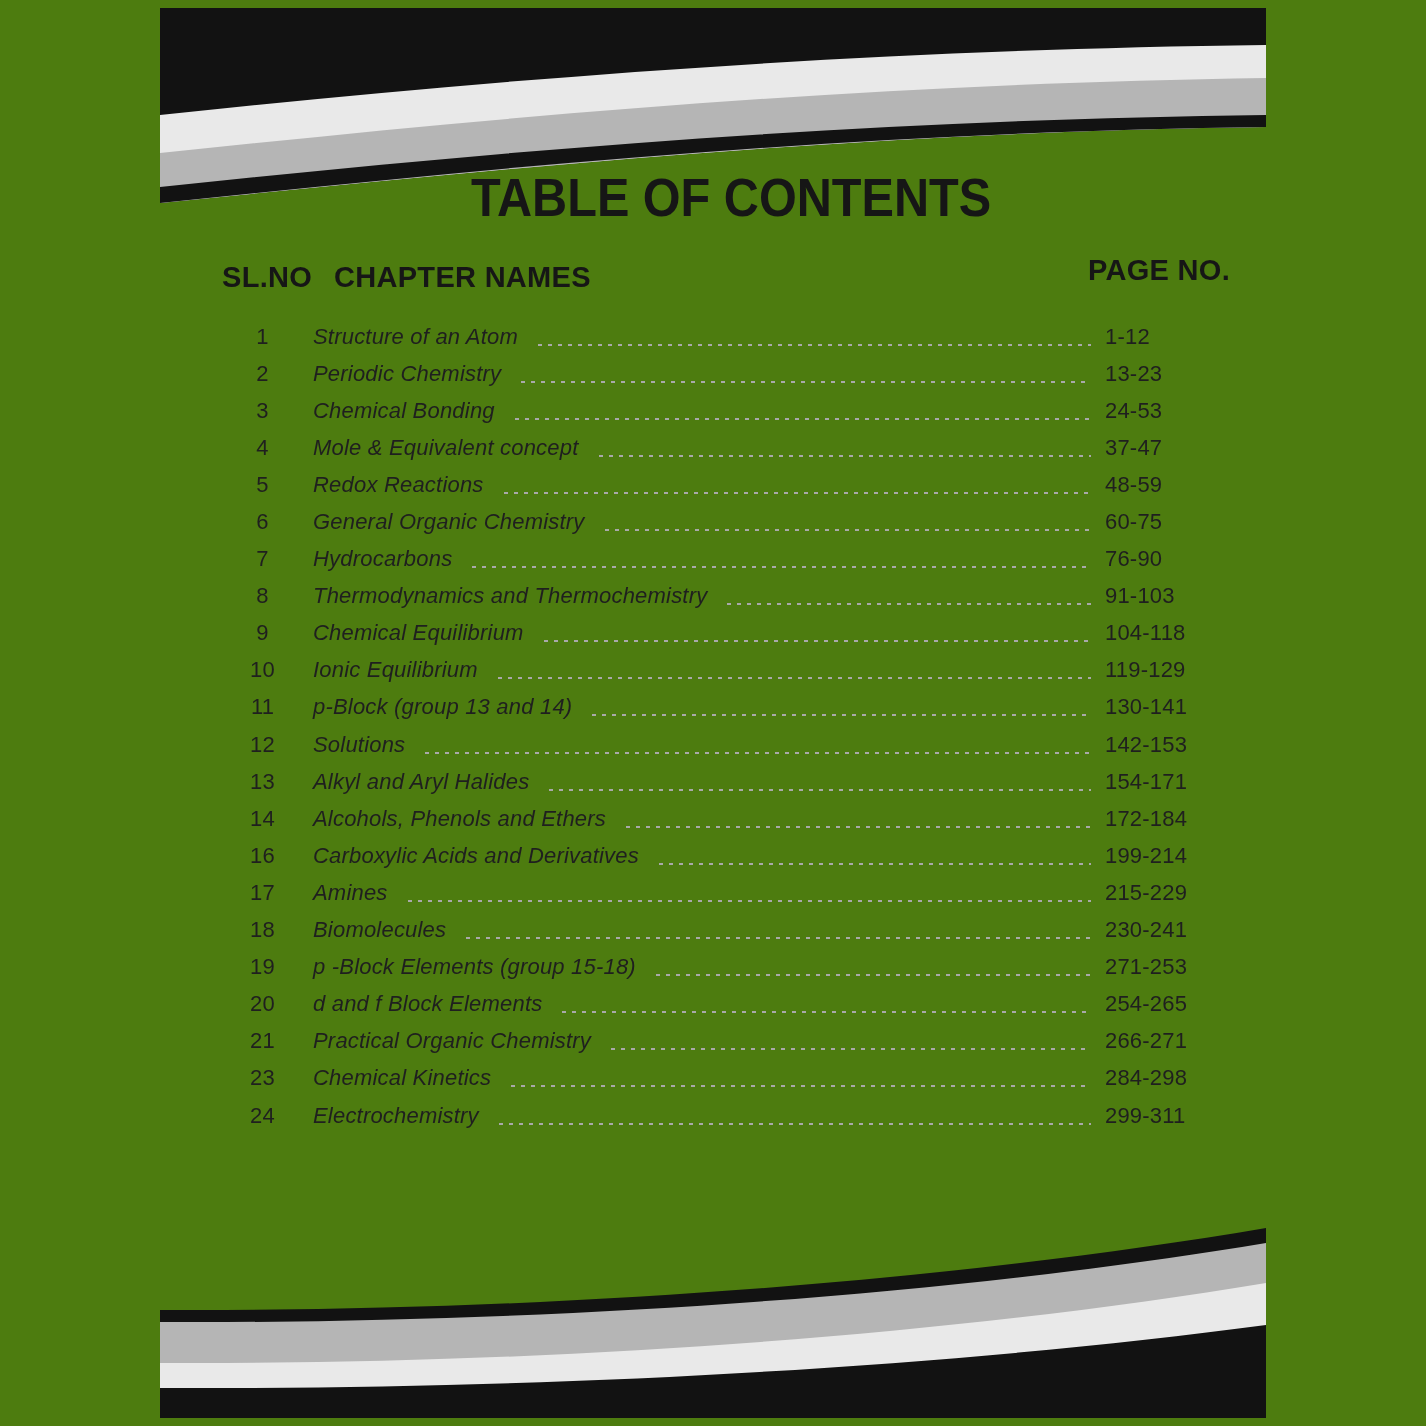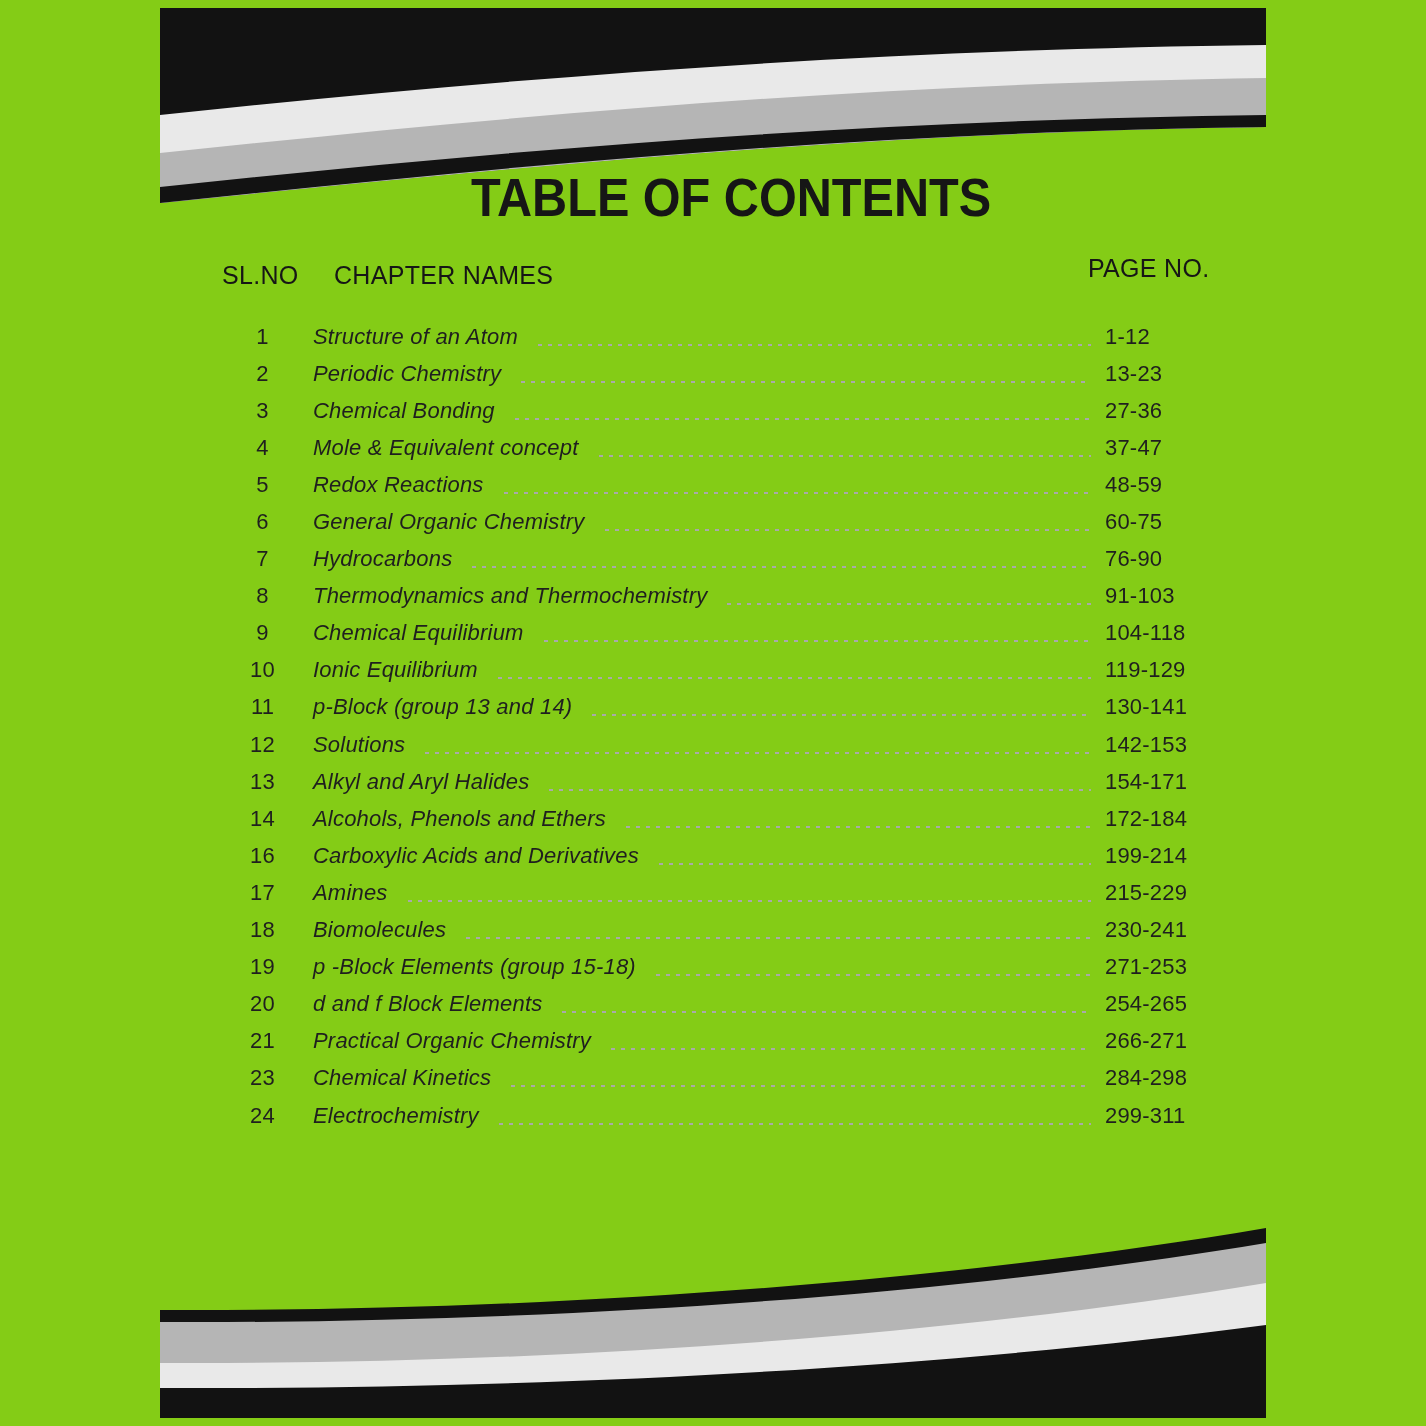--- a/index.html
+++ b/index.html
@@ -1,33 +1,33 @@
 <!DOCTYPE html>
 <html><head>
 <meta charset="utf-8">
 <style>
   html,body { margin:0; padding:0; background:#ffffff; }
   .page {
-    position:relative; width:1426px; height:1426px; background:#84cc16;
+    position:relative; width:1426px; height:1426px; background:#4d7c0f;
     font-family:"Liberation Sans", sans-serif; overflow:hidden;
   }
   .banner { position:absolute; left:160px; width:1106px; display:block; }
   .banner.top { top:8px; height:210px; }
   .banner.bottom { top:1228px; height:190px; }
 
   .title {
     position:absolute; left:160px; top:170px; width:1106px;
     padding-left:40px; box-sizing:border-box;
     text-align:center; font-size:54px; font-weight:800; color:#161616;
     letter-spacing:0px; transform:scaleX(.9); transform-origin:50% 50%;
     white-space:nowrap; line-height:1;
   }
 
   .col-header {
-    position:absolute; font-size:25px; font-weight:400; color:#161616;
+    position:absolute; font-size:29px; font-weight:700; color:#161616;
     letter-spacing:.3px; line-height:1; white-space:nowrap;
   }
   .h-sl   { left:222px;  top:263px; }
   .h-chap { left:334px;  top:263px; }
   .h-page { left:1088px; top:256px; }
 
   .toc-list { position:absolute; left:240px; top:318px; width:975px; }
   .toc-row {
     display:flex; align-items:center; height:37.1px;
     font-size:22px; color:#1f1f1f; letter-spacing:.2px;
@@ -71,21 +71,21 @@
       <span class="sl">2</span>
       <span class="chap">Periodic Chemistry</span>
       <span class="leader"></span>
       <span class="pg">13-23</span>
     </div>
 
     <div class="toc-row">
       <span class="sl">3</span>
       <span class="chap">Chemical Bonding</span>
       <span class="leader"></span>
-      <span class="pg">27-36</span>
+      <span class="pg">24-53</span>
     </div>
 
     <div class="toc-row">
       <span class="sl">4</span>
       <span class="chap">Mole &amp; Equivalent concept</span>
       <span class="leader"></span>
       <span class="pg">37-47</span>
     </div>
 
     <div class="toc-row">

